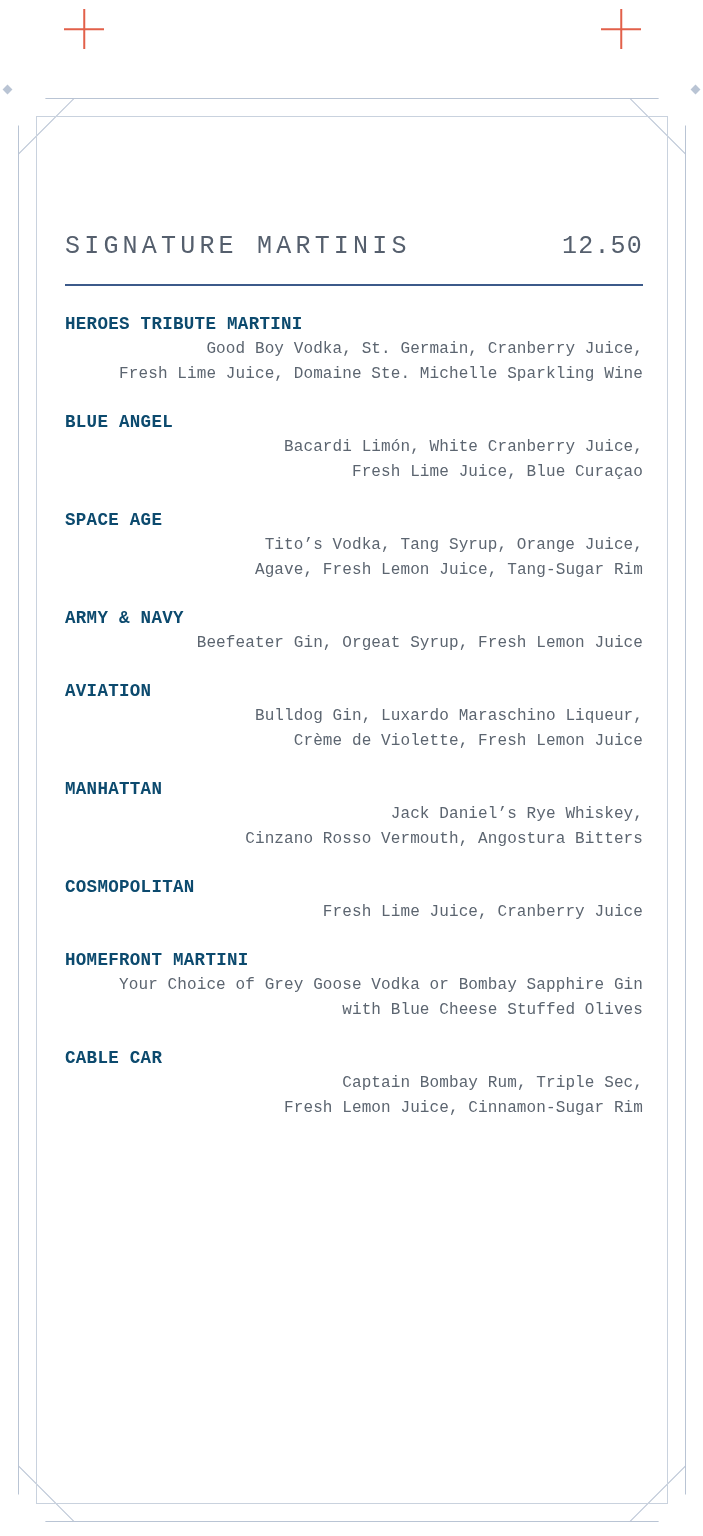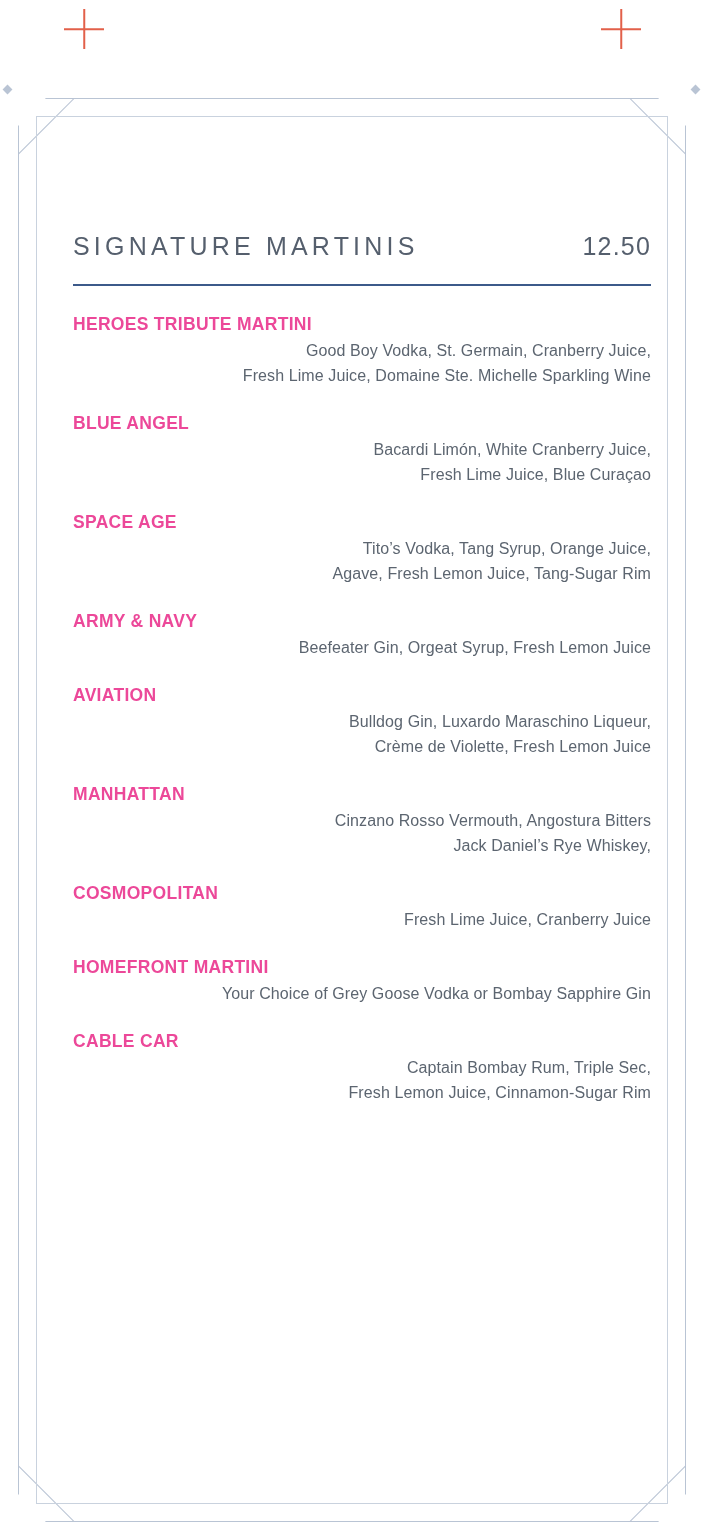--- a/index.html
+++ b/index.html
@@ -108,23 +108,24 @@
     top: 116px;
     width: 632px;
     height: 1388px;
     border: 1px solid #c9d2de;
     box-sizing: border-box;
   }
 
   
   .content {
     position: absolute;
-    left: 73px;
+    left: 65px;
     top: 232px;
     width: 578px;
+    font-family: Liberation Mono, monospace;
   }
 
   .section-header {
     display: flex;
     align-items: baseline;
     justify-content: space-between;
   }
   .section-title {
     font-size: 25px;
     letter-spacing: 4.2px;
@@ -145,21 +146,21 @@
 
   .items {
     margin-top: 28px;
   }
   .item {
     margin-bottom: 25px;
   }
   .item-name {
     font-size: 17.5px;
     font-weight: 700;
-    color: #ec4899;
+    color: #0c4a6e;
     letter-spacing: 0.3px;
     margin-bottom: 3px;
   }
   .item-desc-line {
     font-size: 16px;
     color: #5c6570;
     line-height: 25px;
     letter-spacing: 0.1px;
     text-align: right;
   }
@@ -220,30 +221,31 @@
         <div class="item-name">ARMY &amp; NAVY</div>
         <div class="item-desc-line">Beefeater Gin, Orgeat Syrup, Fresh Lemon Juice</div>
       </div>
       <div class="item">
         <div class="item-name">AVIATION</div>
         <div class="item-desc-line">Bulldog Gin, Luxardo Maraschino Liqueur,</div>
         <div class="item-desc-line">Crème de Violette, Fresh Lemon Juice</div>
       </div>
       <div class="item">
         <div class="item-name">MANHATTAN</div>
+        <div class="item-desc-line">Jack Daniel’s Rye Whiskey,</div>
         <div class="item-desc-line">Cinzano Rosso Vermouth, Angostura Bitters</div>
-        <div class="item-desc-line">Jack Daniel’s Rye Whiskey,</div>
       </div>
       <div class="item">
         <div class="item-name">COSMOPOLITAN</div>
         <div class="item-desc-line">Fresh Lime Juice, Cranberry Juice</div>
       </div>
       <div class="item">
         <div class="item-name">HOMEFRONT MARTINI</div>
         <div class="item-desc-line">Your Choice of Grey Goose Vodka or Bombay Sapphire Gin</div>
+        <div class="item-desc-line">with Blue Cheese Stuffed Olives</div>
       </div>
       <div class="item">
         <div class="item-name">CABLE CAR</div>
         <div class="item-desc-line">Captain Bombay Rum, Triple Sec,</div>
         <div class="item-desc-line">Fresh Lemon Juice, Cinnamon-Sugar Rim</div>
       </div>
     </div>
 
 </div>
 

